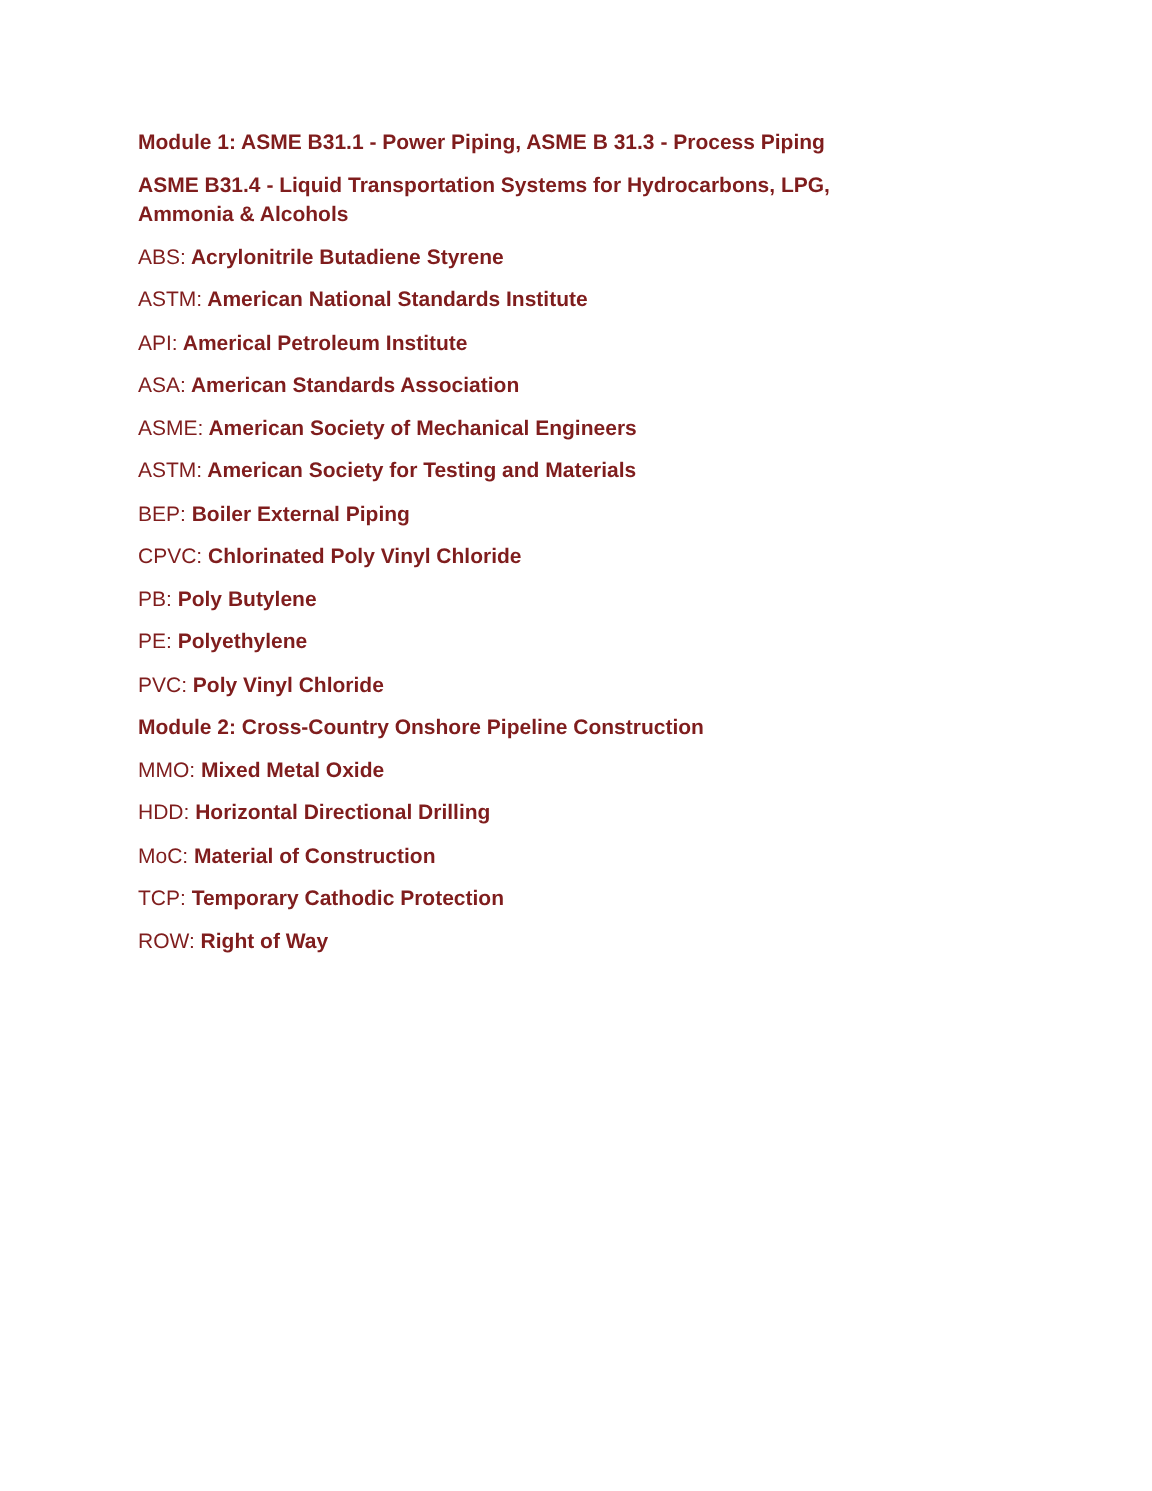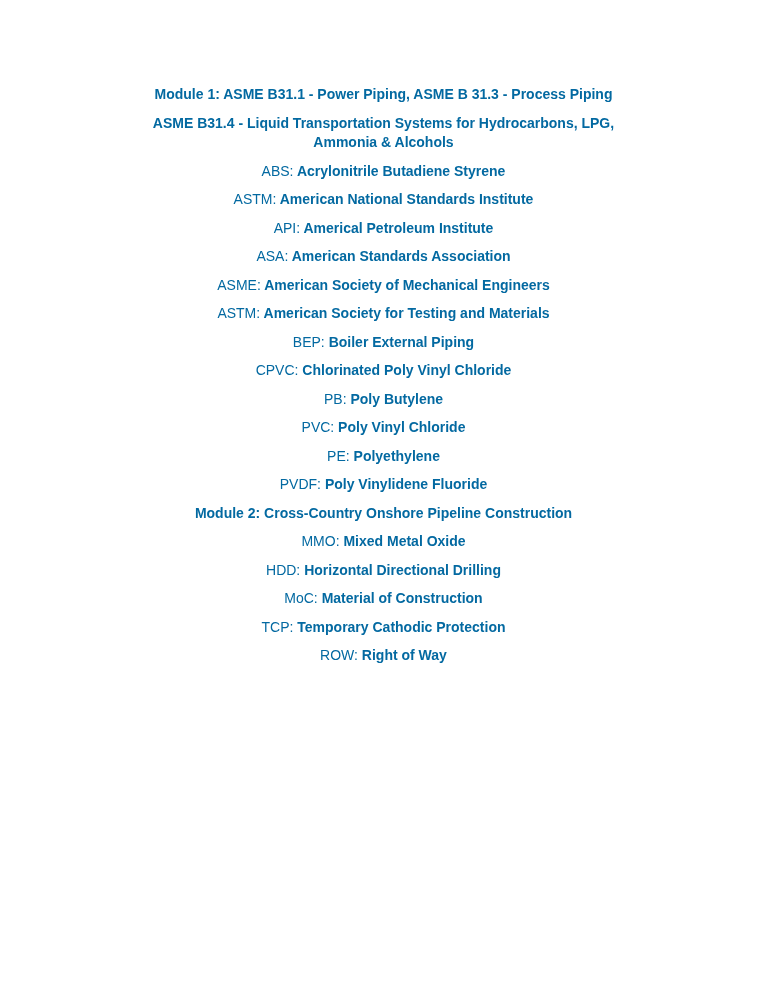--- a/index.html
+++ b/index.html
@@ -9,23 +9,22 @@
   }
   .page {
     position: relative;
     width: 768px;
     height: 994px;
     background: #ffffff;
     box-sizing: border-box;
     padding: 85px 93px 0 92px;
     font-family: "Liberation Sans", sans-serif;
     font-size: 14px;
-    color: #0369a1;
+    color: #7f1d1d;
     overflow: hidden;
-    text-align: center;
   }
   .line {
     margin: 0 0 9px 0;
     line-height: 19.5px;
   }
   .heading {
     font-weight: bold;
   }
   .entry .term {
     font-weight: normal;
@@ -81,30 +80,27 @@
 
   <p class="line entry">
     <span class="term">CPVC:</span><span class="def"> Chlorinated Poly Vinyl Chloride</span>
   </p>
 
   <p class="line entry">
     <span class="term">PB:</span><span class="def"> Poly Butylene</span>
   </p>
 
   <p class="line entry">
-    <span class="term">PVC:</span><span class="def"> Poly Vinyl Chloride</span>
-  </p>
-
-  <p class="line entry">
     <span class="term">PE:</span><span class="def"> Polyethylene</span>
   </p>
 
   <p class="line entry">
-    <span class="term">PVDF:</span><span class="def"> Poly Vinylidene Fluoride</span>
+    <span class="term">PVC:</span><span class="def"> Poly Vinyl Chloride</span>
   </p>
+
 
   <p class="line heading">
     <span>Module 2: Cross-Country Onshore Pipeline Construction</span>
   </p>
 
   <p class="line entry">
     <span class="term">MMO:</span><span class="def"> Mixed Metal Oxide</span>
   </p>
 
   <p class="line entry">

